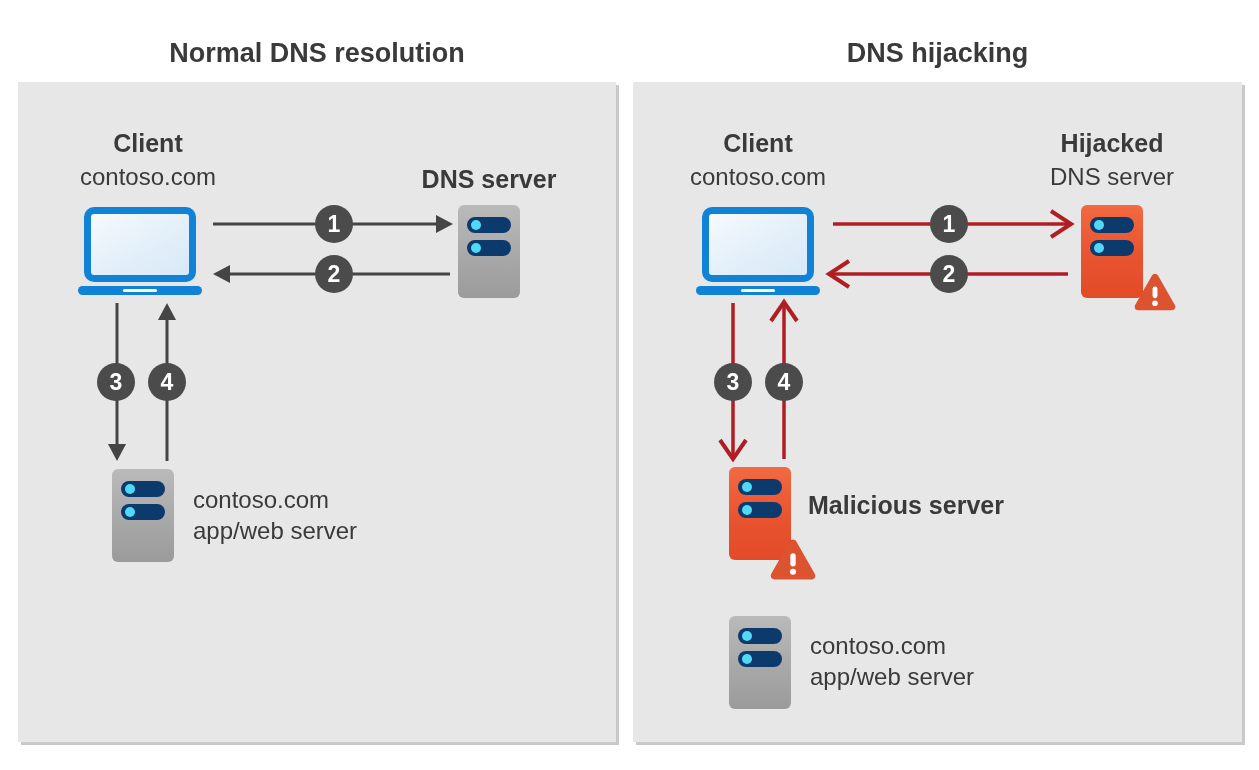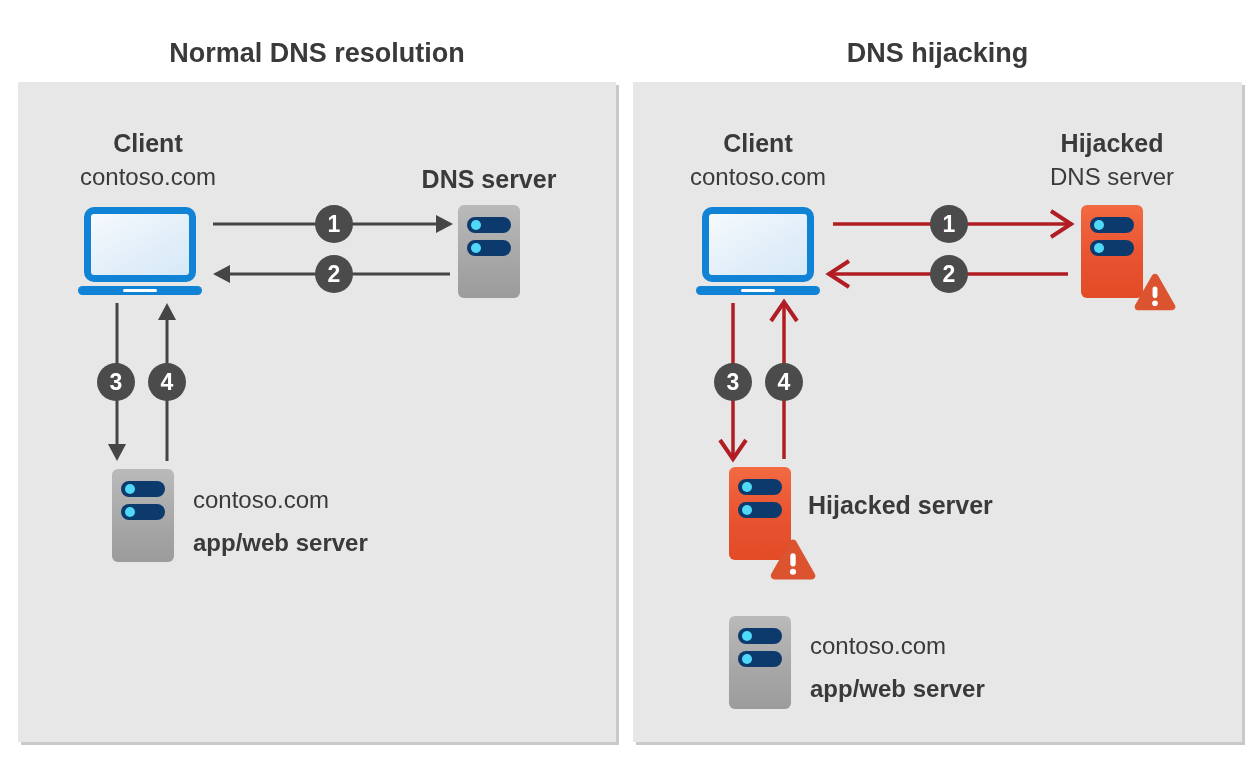--- a/index.html
+++ b/index.html
@@ -23,21 +23,21 @@
   .laptop-notch{position:absolute;left:45px;top:3px;width:34px;height:3px;border-radius:2px;background:#ffffff;}
   
   .server{position:absolute;width:62px;height:93px;border-radius:6px;}
   .server--gray{background:linear-gradient(180deg,#bababa 0%,#a8a8a8 55%,#9b9b9b 100%);}
   .server--orange{background:linear-gradient(180deg,#f26a41 0%,#e85330 55%,#e34b26 100%);}
   .srv-slot{position:absolute;left:9px;width:44px;height:16px;border-radius:8px;background:#0c3a6d;}
   .srv-slot.s1{top:12px;} .srv-slot.s2{top:35px;}
   .led{position:absolute;left:4px;top:3px;width:10px;height:10px;border-radius:50%;background:#4fd9f7;}
   .warn{position:absolute;}
   .label-line1{font-size:24px;line-height:31px;}
-  .label-line2{font-size:24px;line-height:31px;font-weight:bold;margin-top:12px;}
+  .label-line2{font-size:24px;line-height:31px;font-weight:normal;}
 </style>
 </head>
 <body>
 
 <div id="canvas">
 
   <div class="title" style="left:633px;width:609px">DNS hijacking</div>
   <div class="title" style="left:18px;width:598px">Normal DNS resolution</div>
 
   <div class="panel" style="left:18px;top:82px;width:598px;height:660px"></div>
@@ -163,21 +163,21 @@
       </div>
     <div class="srv-slot s2">
         <div class="led"></div>
       </div>
   </div>
   <svg class="warn" style="left:770px;top:538px" width="46" height="43" viewBox="0 0 60 56">
     <polygon points="30,7 54,49 6,49" fill="#dc5330" stroke="#dc5330" stroke-width="10" stroke-linejoin="round"></polygon>
     <rect x="26.5" y="20" width="7" height="17" rx="3.5" fill="#ffffff"></rect>
     <circle cx="30" cy="44" r="4" fill="#ffffff"></circle>
   </svg>
-  <div class="node-label bold" style="left:808px;top:489px">Hijacked server</div>
+  <div class="node-label bold" style="left:808px;top:489px">Malicious server</div>
 
   <div class="server server--gray" style="left:729px;top:616px">
     <div class="srv-slot s1">
         <div class="led"></div>
       </div>
     <div class="srv-slot s2">
         <div class="led"></div>
       </div>
   </div>
   <div class="node-label" style="left:810px;top:630px">

